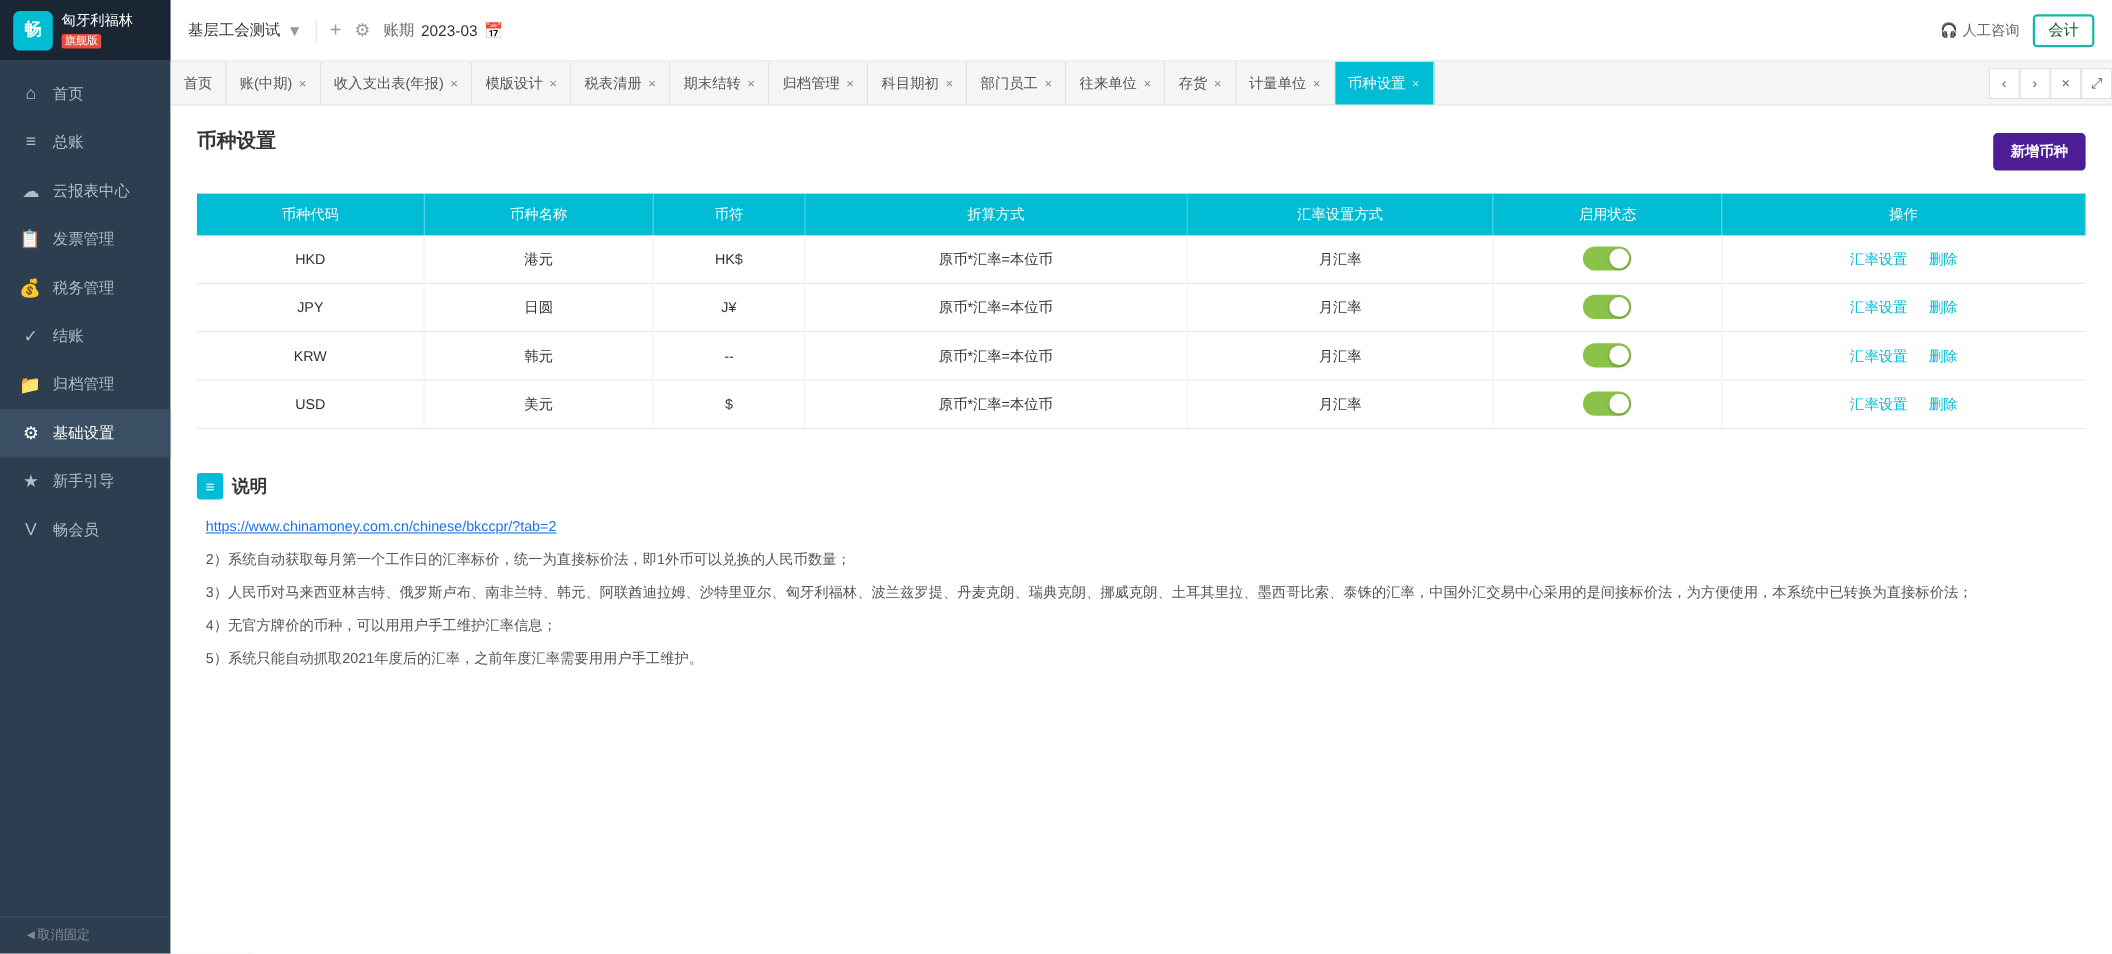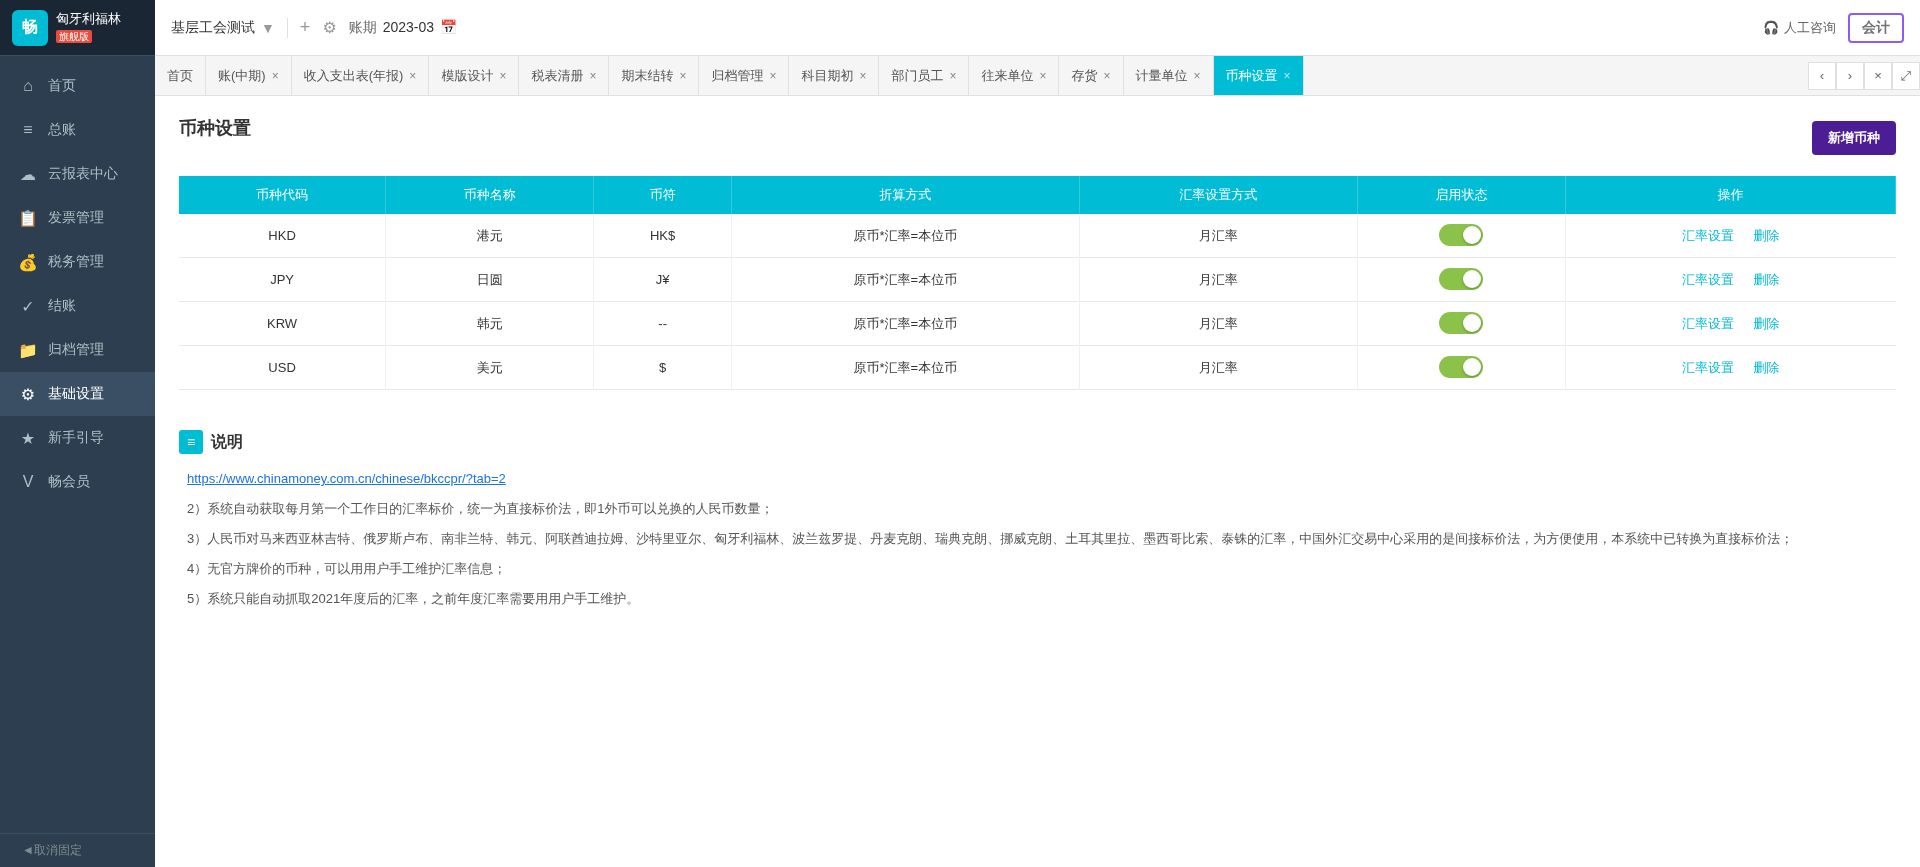--- a/index.html
+++ b/index.html
@@ -22,27 +22,27 @@
     
     .main { flex: 1; display: flex; flex-direction: column; height: 867px; overflow: hidden; }
 
     
     .topbar { height: 56px; background: #fff; display: flex; align-items: center; padding: 0 16px; border-bottom: 1px solid #e0e0e0; flex-shrink: 0; }
     .topbar-company { display: flex; align-items: center; font-size: 14px; color: #333; cursor: pointer; }
     .topbar-company .dropdown-arrow { margin-left: 6px; color: #999; }
     .topbar-divider { width: 1px; height: 20px; background: #e0e0e0; margin: 0 12px; }
     .topbar-add { color: #999; cursor: pointer; font-size: 18px; margin-right: 12px; }
     .topbar-settings { color: #999; cursor: pointer; font-size: 16px; margin-right: 12px; }
-    .topbar-period { display: flex; font-size: 14px; color: #333; }
+    .topbar-period { display: flex; align-items: center; font-size: 14px; color: #333; }
     .topbar-period .period-label { margin-right: 6px; color: #666; }
     .topbar-period .calendar-icon { color: #00bcd4; margin-left: 6px; cursor: pointer; }
     .topbar-right { margin-left: auto; display: flex; align-items: center; gap: 12px; }
     .topbar-service { display: flex; align-items: center; color: #666; font-size: 13px; cursor: pointer; }
     .topbar-service .service-icon { margin-right: 4px; }
-    .topbar-account { border: 2px solid #8b5cf6; color: #737373; padding: 4px 12px; border-radius: 4px; font-size: 14px; cursor: pointer; font-weight: bold; }
+    .topbar-account { border: 2px solid #14b8a6; color: #14532d; padding: 4px 12px; border-radius: 4px; font-size: 14px; cursor: pointer; font-weight: normal; }
 
     
     .tabbar { height: 40px; background: #f5f5f5; display: flex; align-items: center; border-bottom: 1px solid #e0e0e0; flex-shrink: 0; overflow: hidden; }
     .tab { display: flex; align-items: center; padding: 0 12px; height: 40px; font-size: 13px; color: #555; cursor: pointer; border-right: 1px solid #e0e0e0; white-space: nowrap; flex-shrink: 0; }
     .tab.active { background: #00bcd4; color: #fff; }
     .tab .tab-close { margin-left: 6px; font-size: 12px; opacity: 0.7; }
     .tab.active .tab-close { color: #fff; }
     .tabbar-arrows { display: flex; align-items: center; margin-left: auto; flex-shrink: 0; }
     .tabbar-arrow { width: 28px; height: 28px; display: flex; align-items: center; justify-content: center; cursor: pointer; color: #666; border: 1px solid #e0e0e0; background: #fff; }
     .tabbar-close { width: 28px; height: 28px; display: flex; align-items: center; justify-content: center; cursor: pointer; color: #666; border: 1px solid #e0e0e0; background: #fff; }

